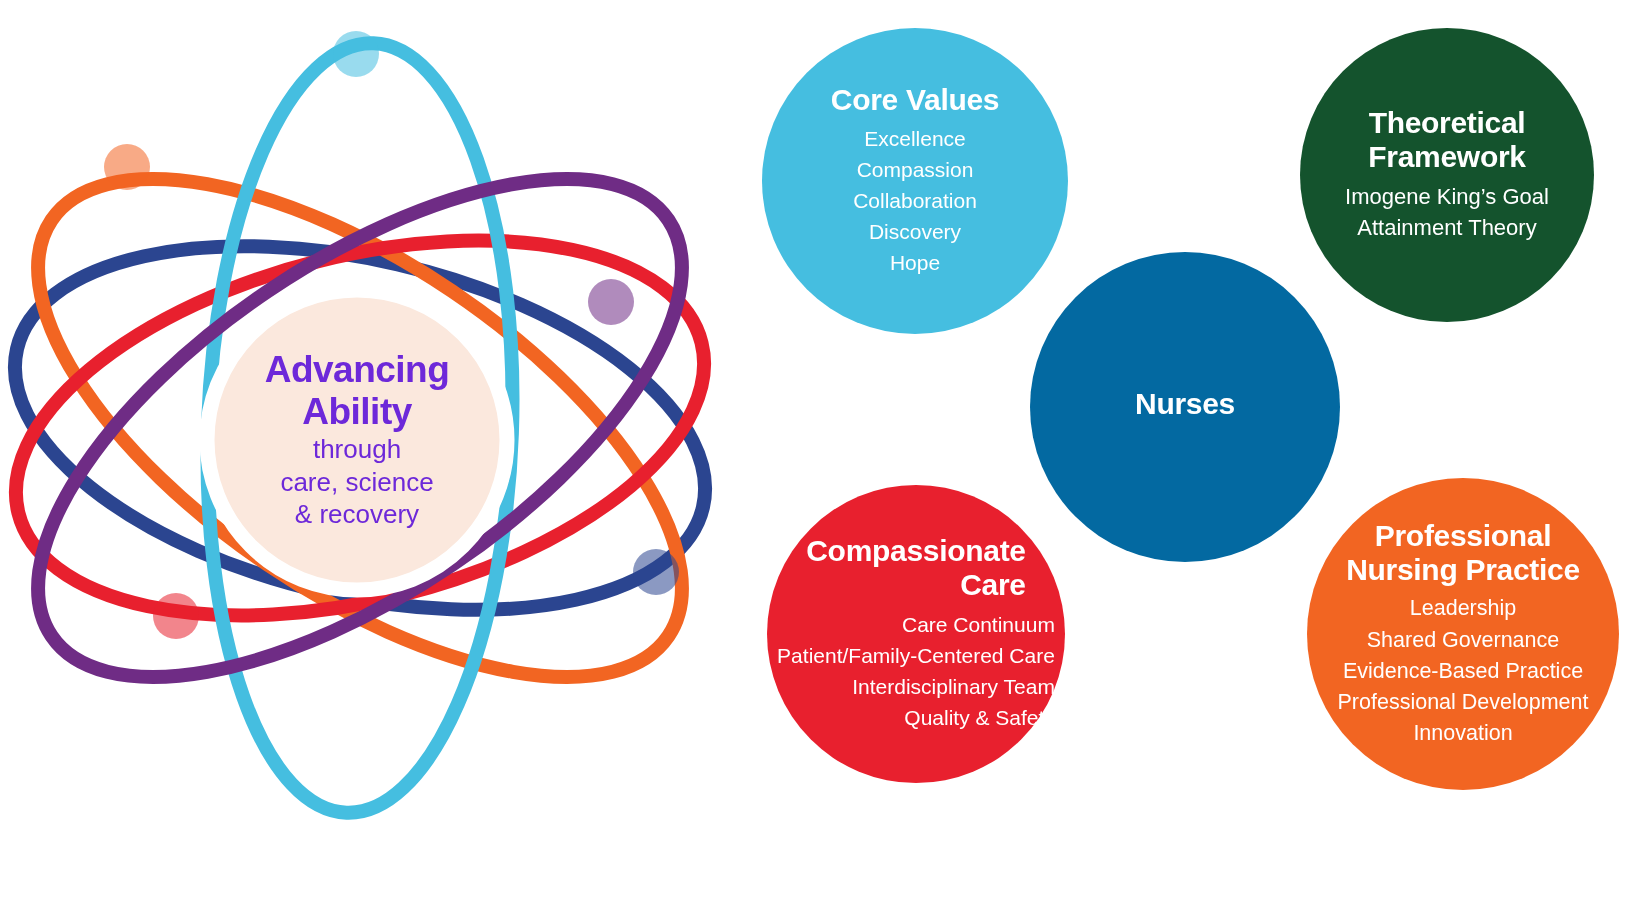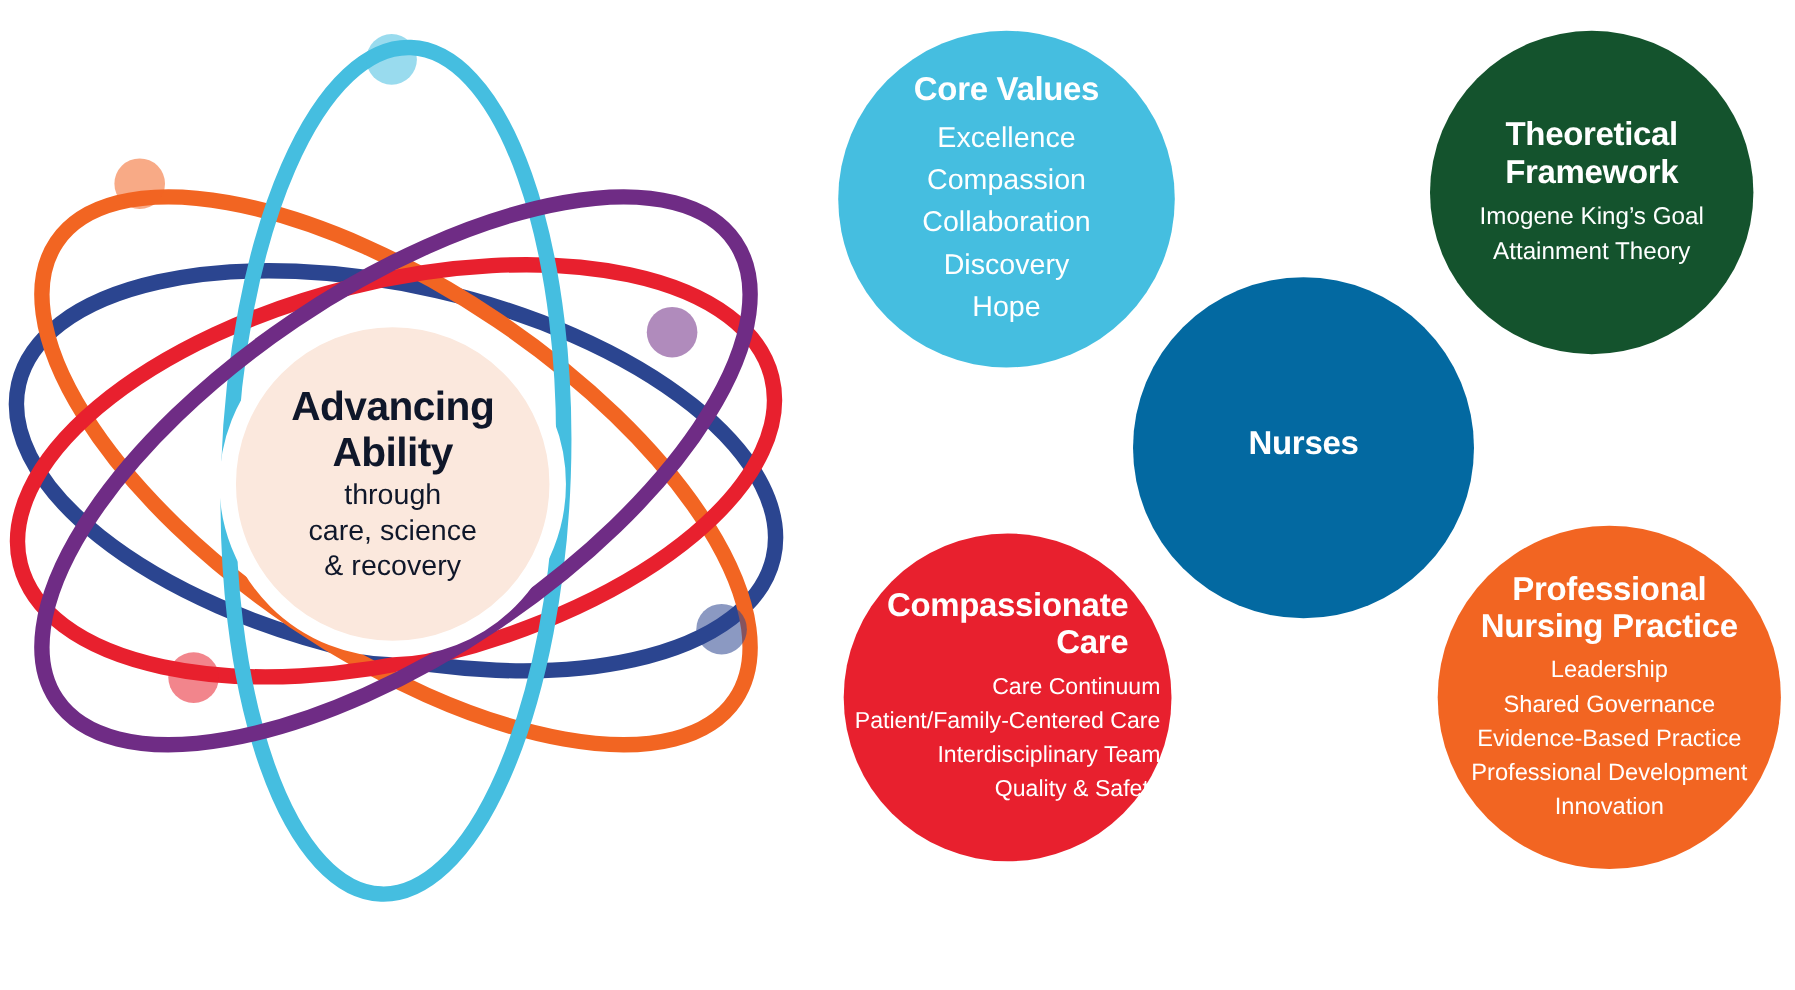--- a/index.html
+++ b/index.html
@@ -15,41 +15,41 @@
   
   .atom { position: absolute; left: 0; top: 10px; width: 730px; height: 850px; }
   .atom svg { position: absolute; left: 0; top: 0; }
   .nucleus-text {
     position: absolute;
     left: 200px; top: 273px;
     width: 314px; height: 314px;
     display: flex; flex-direction: column;
     align-items: center; justify-content: center;
     text-align: center;
-    color: #0f172a;
+    color: #6d28d9;
     z-index: 5;
   }
   .nucleus-text .nb {
     font-size: 37px; font-weight: bold; line-height: 1.14; letter-spacing: -0.5px;
   }
   .nucleus-text .nr {
     font-size: 26px; font-weight: normal; line-height: 1.25;
   }
 
   
   .bubble {
     position: absolute;
     border-radius: 50%;
     display: flex; flex-direction: column;
     align-items: center; justify-content: center;
     text-align: center;
     color: #ffffff;
   }
   .b-title { font-size: 30px; font-weight: bold; line-height: 1.13; letter-spacing: -0.3px; margin-bottom: 7px; }
-  .b-items { list-style: none; margin: 0; padding: 0; font-size: 26px; line-height: 1.47; }
+  .b-items { list-style: none; margin: 0; padding: 0; font-size: 21px; line-height: 1.47; }
   .c1 { left: 762px;  top: 28px;  width: 306px; height: 306px; }
   .c2 { left: 1300px; top: 28px;  width: 294px; height: 294px; }
   .c3 { left: 1030px; top: 252px; width: 310px; height: 310px; }
   .c4 { left: 767px;  top: 485px; width: 298px; height: 298px; text-align: right; }
   .c5 { left: 1307px; top: 478px; width: 312px; height: 312px; }
   .c2 .b-items { font-size: 22px; line-height: 1.42; }
   .c4 .b-items { font-size: 21px; line-height: 1.48; }
   .c5 .b-items { font-size: 21.5px; line-height: 1.45; }
 </style>
 </head>

